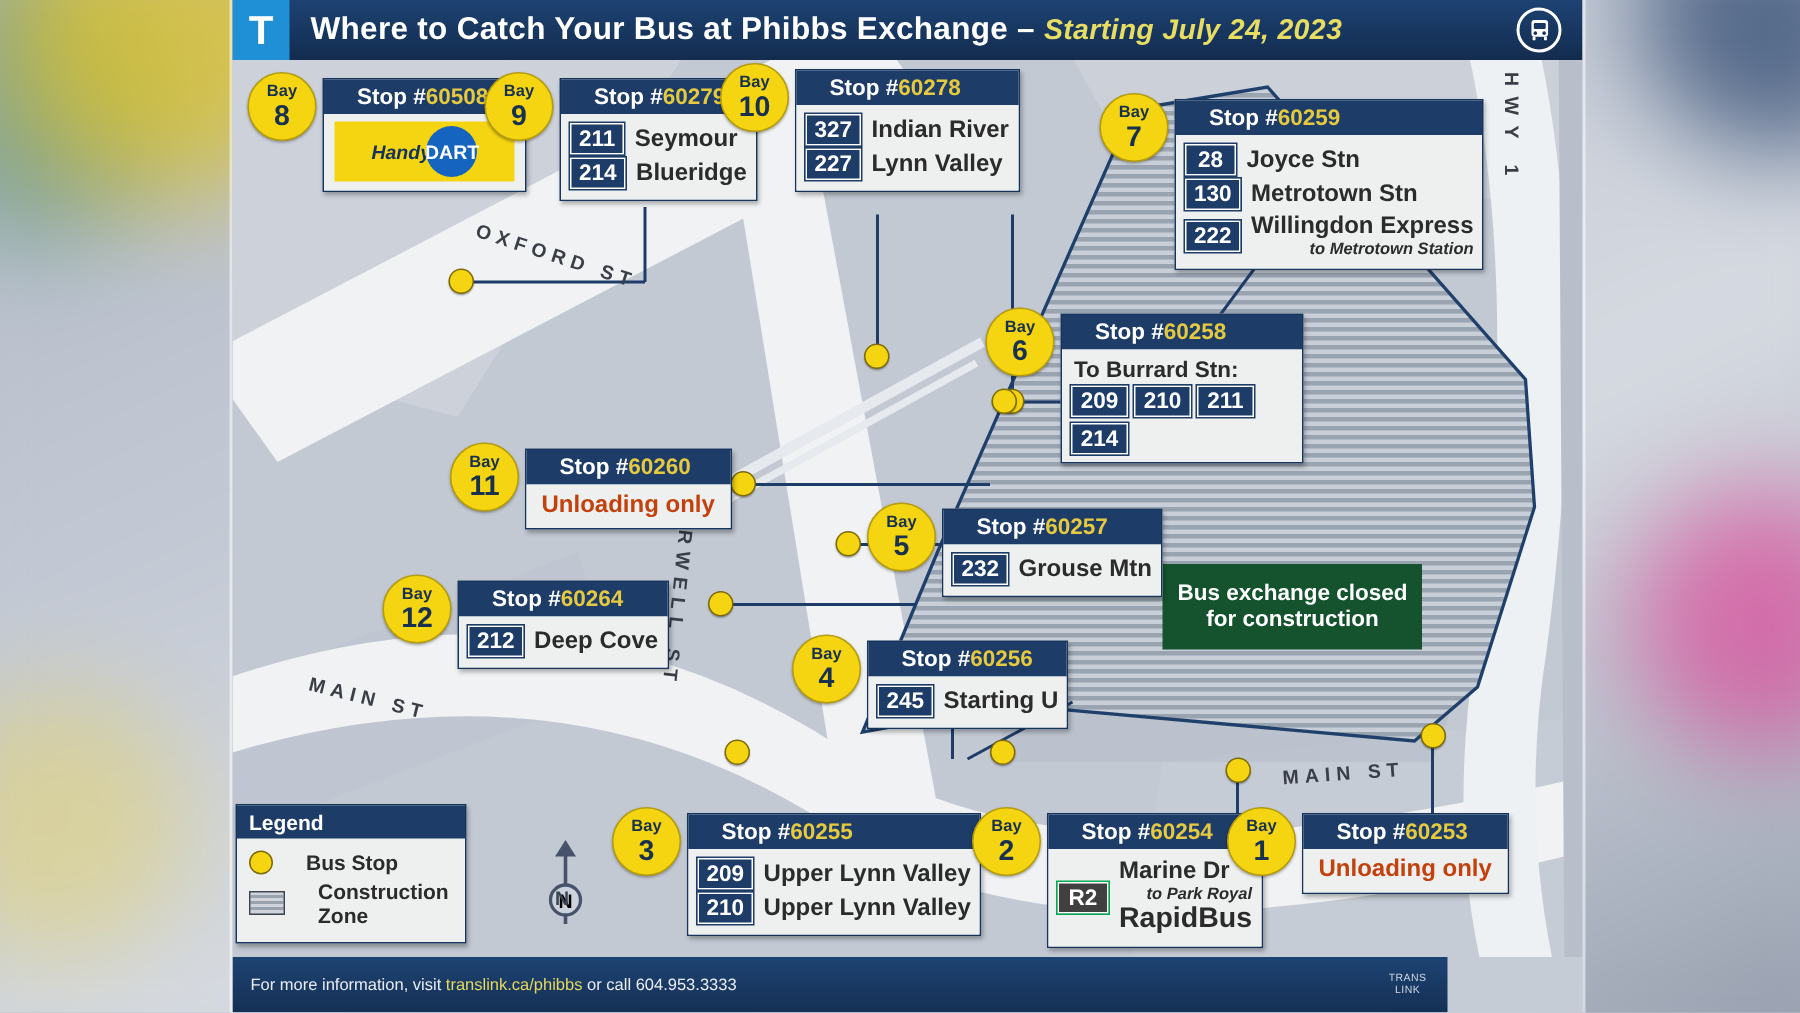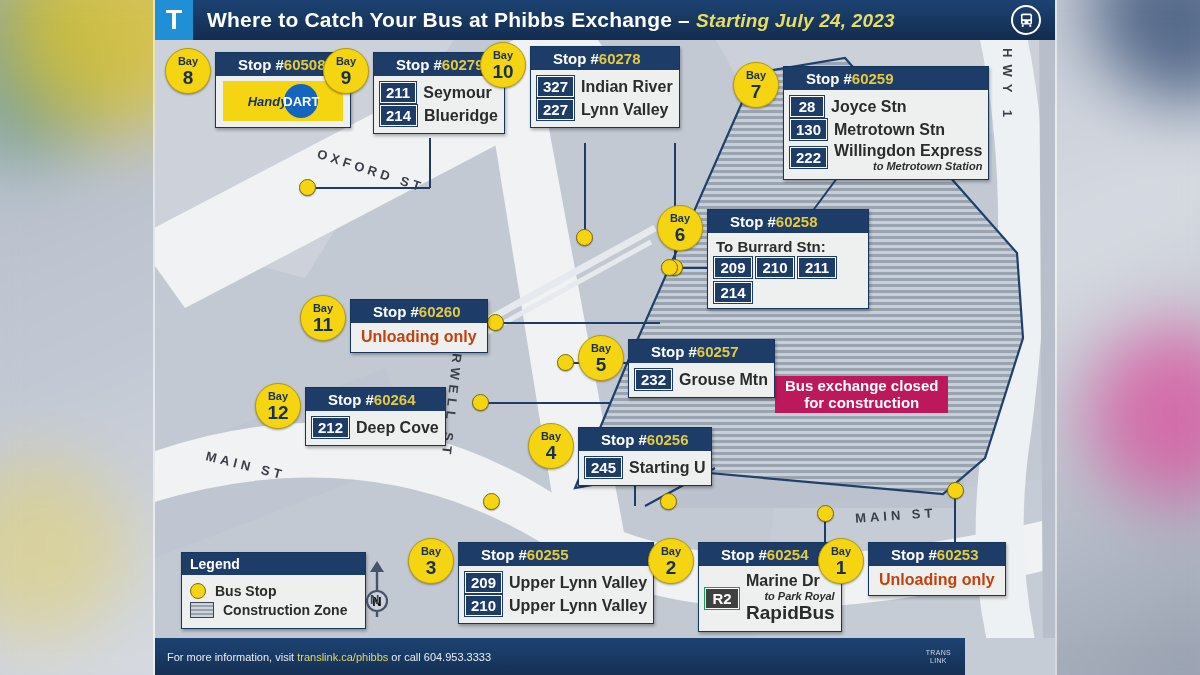--- a/index.html
+++ b/index.html
@@ -121,38 +121,38 @@
 
   
   .stop-dot {
     position: absolute; width: 17px; height: 17px; border-radius: 50%;
     background: #f5d512; border: 1.5px solid #7d6a08; z-index: 2;
     box-shadow: 0 1px 1px rgba(0,0,0,.3);
   }
 
   
   .closed-banner {
-    position: absolute; background: #be185d; color: #fff; text-align: center;
-    font-weight: bold; font-size: 15px; line-height: 1.15; padding: 1px 10px;
+    position: absolute; background: #14532d; color: #fff; text-align: center;
+    font-weight: bold; font-size: 15px; line-height: 1.15; padding: 11px 10px;
     z-index: 3; white-space: nowrap;
   }
   .street {
     position: absolute; color: #3a3f47; font-weight: bold; font-size: 13px;
     letter-spacing: 4px; white-space: nowrap; z-index: 2;
   }
 
   
   .legend {
-    position: absolute; left: 26px; bottom: 46px; width: 185px;
+    position: absolute; left: 2px; bottom: 46px; width: 154px;
     border: 1.5px solid #16355c; background: #eef0f0; z-index: 5;
     box-shadow: 1px 2px 3px rgba(0,0,0,.3);
   }
   .legend-head { background: #1d3c68; color: #fff; font-weight: bold; font-size: 14px; padding: 3px 8px; }
   .legend-body { padding: 5px 8px 7px 8px; }
-  .legend-row { display: flex; align-items: center; gap: 9px; margin: 3px 0; text-align: right; }
+  .legend-row { display: flex; align-items: center; gap: 22px; margin: 3px 0; }
   .legend-dot { width: 16px; height: 16px; border-radius: 50%; background: #f5d512; border: 1.5px solid #7d6a08; flex:0 0 auto; }
   .legend-swatch {
     width: 24px; height: 16px; border: 1.5px solid #3d4450; flex: 0 0 auto;
     background: repeating-linear-gradient(180deg,#cfd4dc 0 2px,#9aa2ae 2px 4px);
   }
   .legend-label { font-size: 14px; font-weight: bold; color: #2b2b2b; }
 
   .north { position: absolute; left: 205px; bottom: 50px; z-index: 5; }
 </style>
 </head>

